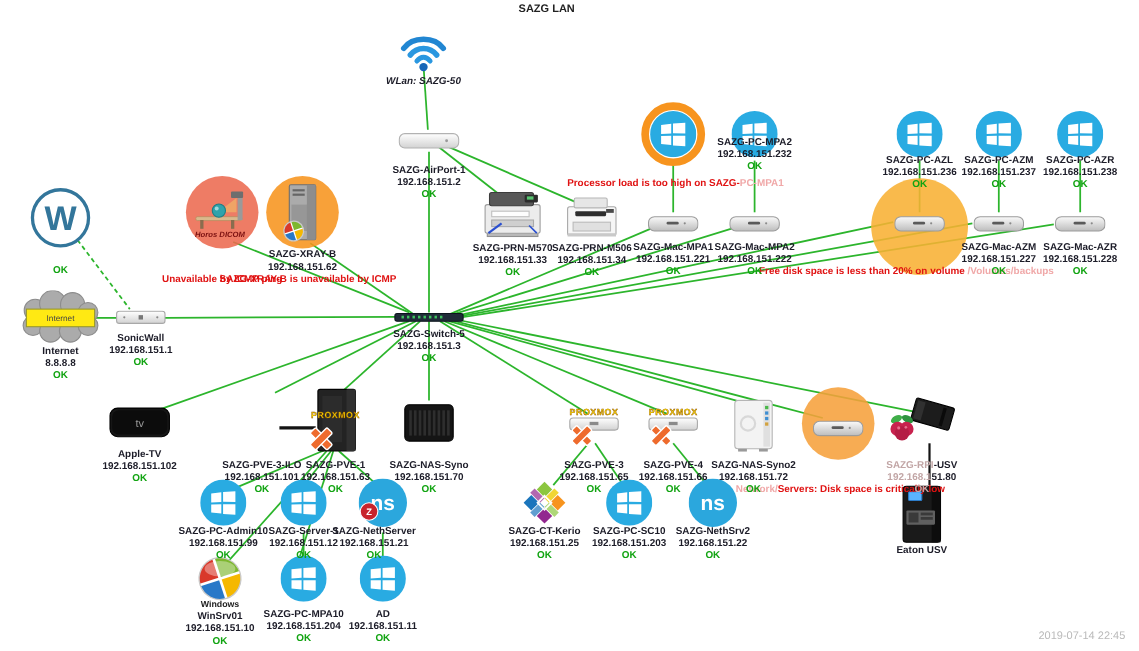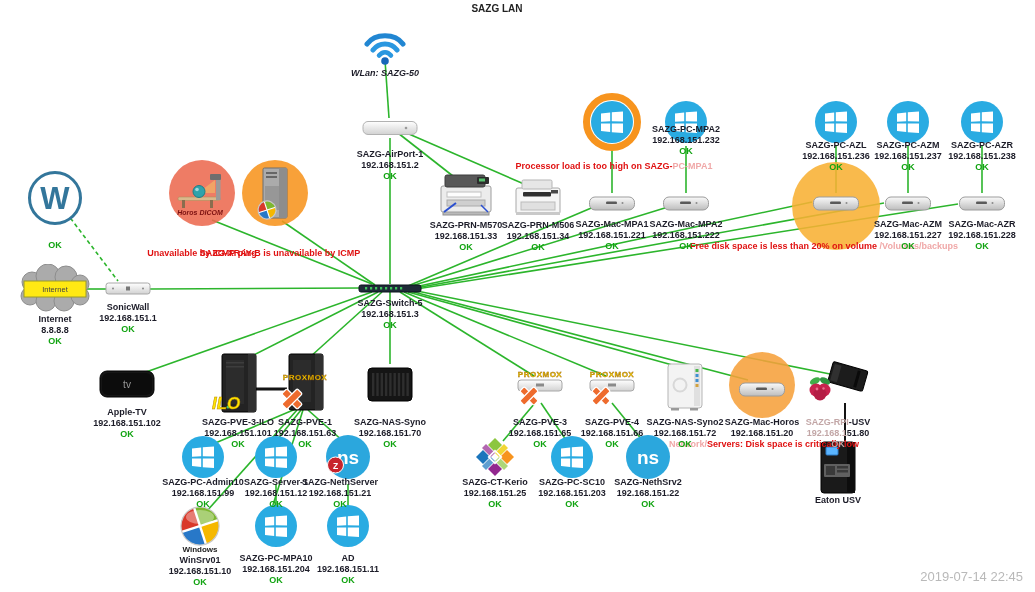--- a/index.html
+++ b/index.html
@@ -8,21 +8,21 @@
   #edges{position:absolute;left:0;top:0;z-index:0;}
   .bubble{position:absolute;border-radius:50%;z-index:1;}
   .icon{position:absolute;z-index:2;line-height:0;}
   .icon svg text{font-family:"Liberation Sans",sans-serif;}
   .alert{position:absolute;z-index:3;font-size:9px;font-weight:bold;white-space:nowrap;
          transform:translateX(-50%);}
   .nlabel{position:absolute;z-index:4;width:150px;margin-left:-75px;text-align:center;
           font-size:9px;font-weight:bold;line-height:11px;white-space:nowrap;}
   .title{position:absolute;z-index:5;left:447px;top:3px;width:100px;text-align:center;
          font-size:10px;font-weight:bold;color:#222;}
-  .ts{position:absolute;z-index:5;right:12px;bottom:8px;font-size:13px;color:#b9b9b9;}
+  .ts{position:absolute;z-index:5;right:12px;bottom:8px;font-size:10px;color:#b9b9b9;}
 </style>
 </head>
 <body>
 
 <div id="map">
   <svg id="edges" width="1035" height="592">
       <line x1="85" y1="289" x2="106" y2="289" stroke="#2cb52c" stroke-width="1.6"></line>
       <line x1="150" y1="289" x2="362" y2="288" stroke="#2cb52c" stroke-width="1.6"></line>
       <line x1="62" y1="207" x2="118" y2="281" stroke="#2cb52c" stroke-width="1.6" stroke-dasharray="4,3"></line>
       <line x1="385" y1="60" x2="389" y2="118" stroke="#2cb52c" stroke-width="1.6"></line>
@@ -295,20 +295,24 @@
         <g transform="translate(12,44) rotate(-18)">
           <path d="M0,0 L0,-9 A9,9 0 0 1 9,0 Z" fill="#7db72f"></path>
           <path d="M0,0 L9,0 A9,9 0 0 1 0,9 Z" fill="#f5b800"></path>
           <path d="M0,0 L0,9 A9,9 0 0 1 -9,0 Z" fill="#2878c8"></path>
           <path d="M0,0 L-9,0 A9,9 0 0 1 0,-9 Z" fill="#d9382a"></path>
           <line x1="-9" y1="0" x2="9" y2="0" stroke="#fff" stroke-width="1.125"></line>
           <line x1="0" y1="-9" x2="0" y2="9" stroke="#fff" stroke-width="1.125"></line>
           <circle r="9" fill="none" stroke="#c9c9c9" stroke-width="1.2"></circle>
         </g>
       </svg></div>
+    <div class="nlabel" style="left: 275px; top: 226px;">
+      <div><span style="color:#1c1c28">SAZG-XRAY-B</span></div>
+      <div><span style="color:#1c1c28">192.168.151.62</span></div>
+    </div>
     <div class="icon" style="left: 358px; top: 283px;"><svg width="64" height="10" viewBox="0 0 64 10">
         <rect x="1" y="2" width="62" height="7" rx="2" fill="#1f2b38" stroke="#0c141d"></rect>
         <rect x="7" y="4" width="2.2" height="2.5" fill="#3ec45e"></rect>
         <rect x="12" y="4" width="2.2" height="2.5" fill="#3ec45e"></rect>
         <rect x="17" y="4" width="2.2" height="2.5" fill="#3ec45e"></rect>
         <rect x="22" y="4" width="2.2" height="2.5" fill="#3ec45e"></rect>
         <rect x="27" y="4" width="2.2" height="2.5" fill="#3ec45e"></rect>
         <rect x="32" y="4" width="2.2" height="2.5" fill="#3ec45e"></rect>
         <rect x="37" y="4" width="2.2" height="2.5" fill="#3ec45e"></rect>
         <rect x="42" y="4" width="2.2" height="2.5" fill="#3ec45e"></rect>
@@ -321,29 +325,20 @@
     <div class="icon" style="left: 99px; top: 368px;"><svg width="56" height="32" viewBox="0 0 56 32">
         <rect x="1" y="3" width="54" height="26" rx="7" fill="#161616" stroke="#000"></rect>
         <rect x="3" y="5" width="50" height="22" rx="6" fill="#0c0c0c"></rect>
         <text x="28" y="20" text-anchor="middle" font-size="10" fill="#9a9a9a">tv</text>
       </svg></div>
     <div class="nlabel" style="left: 127px; top: 407px;">
       <div><span style="color:#1c1c28">Apple-TV</span></div>
       <div><span style="color:#1c1c28">192.168.151.102</span></div>
       <div><span style="color:#12a412">OK</span></div>
     </div>
-    <div class="icon" style="left: 208px; top: 352px;"><svg width="60" height="64" viewBox="0 0 60 64">
-        <rect x="14" y="2" width="34" height="58" rx="2" fill="#232323" stroke="#000"></rect>
-        <rect x="40" y="2" width="8" height="58" fill="#303030"></rect>
-        <rect x="18" y="8" width="18" height="44" fill="#2c2c2c"></rect>
-        <rect x="18" y="10" width="18" height="1.5" fill="#3d3d3d"></rect>
-        <rect x="18" y="14" width="18" height="1.5" fill="#3d3d3d"></rect>
-        <circle cx="20" cy="55" r="1.5" fill="#45d06a"></circle>
-        <text x="4" y="57" font-size="17" font-weight="bold" font-style="italic" fill="#ffe400" stroke="#b88a00" stroke-width=".5">ILO</text>
-      </svg></div>
     <div class="nlabel" style="left: 238px; top: 417px;">
       <div><span style="color:#1c1c28">SAZG-PVE-3-ILO</span></div>
       <div><span style="color:#1c1c28">192.168.151.101</span></div>
       <div><span style="color:#12a412">OK</span></div>
     </div>
     <div class="icon" style="left: 275px; top: 350px;"><svg width="60" height="64" viewBox="0 0 60 64">
         <rect x="14" y="4" width="34" height="56" rx="2" fill="#232323" stroke="#000"></rect>
         <rect x="40" y="4" width="8" height="56" fill="#303030"></rect>
         <rect x="18" y="10" width="18" height="42" fill="#2c2c2c"></rect>
         <circle cx="20" cy="55" r="1.5" fill="#45d06a"></circle>
@@ -418,24 +413,20 @@
       <div><span style="color:#1c1c28">SAZG-NAS-Syno2</span></div>
       <div><span style="color:#1c1c28">192.168.151.72</span></div>
       <div><span style="color:#12a412">OK</span></div>
     </div>
     <div class="bubble" style="left: 729px; top: 352px; width: 66px; height: 66px; background: rgb(246, 161, 59); opacity: 0.88;"></div>
     <div class="icon" style="left: 739px; top: 382px;"><svg width="46" height="15" viewBox="0 0 46 15">
         <rect x="0.5" y="1" width="45" height="13" rx="5.5" fill="url(#g-mini)" stroke="#9c9c9c"></rect>
         <rect x="17" y="5.5" width="11" height="2.6" rx="1.2" fill="#5a5a5a"></rect>
         <circle cx="33.5" cy="7" r="1" fill="#8a8a8a"></circle>
       </svg></div>
-    <div class="nlabel" style="left: 762px; top: 417px;">
-      <div><span style="color:#1c1c28">SAZG-Mac-Horos</span></div>
-      <div><span style="color:#1c1c28">192.168.151.20</span></div>
-    </div>
     <div class="icon" style="left: 806px; top: 360px;"><svg width="64" height="46" viewBox="0 0 64 46">
         <g transform="rotate(16 42 16)">
           <rect x="24" y="6" width="36" height="21" rx="2" fill="#1c1c1c" stroke="#000"></rect>
           <rect x="26" y="8" width="7" height="17" fill="#303030"></rect>
           <rect x="50" y="8" width="3" height="17" fill="#0a0a0a"></rect>
         </g>
         <g transform="translate(14,30)">
           <ellipse cx="-5" cy="-9" rx="5.5" ry="3.2" fill="#3fae49" transform="rotate(-28 -5 -9)"></ellipse>
           <ellipse cx="5" cy="-9" rx="5.5" ry="3.2" fill="#2f9440" transform="rotate(28 5 -9)"></ellipse>
           <circle cx="-4" cy="0" r="6.5" fill="#c8224e"></circle>

